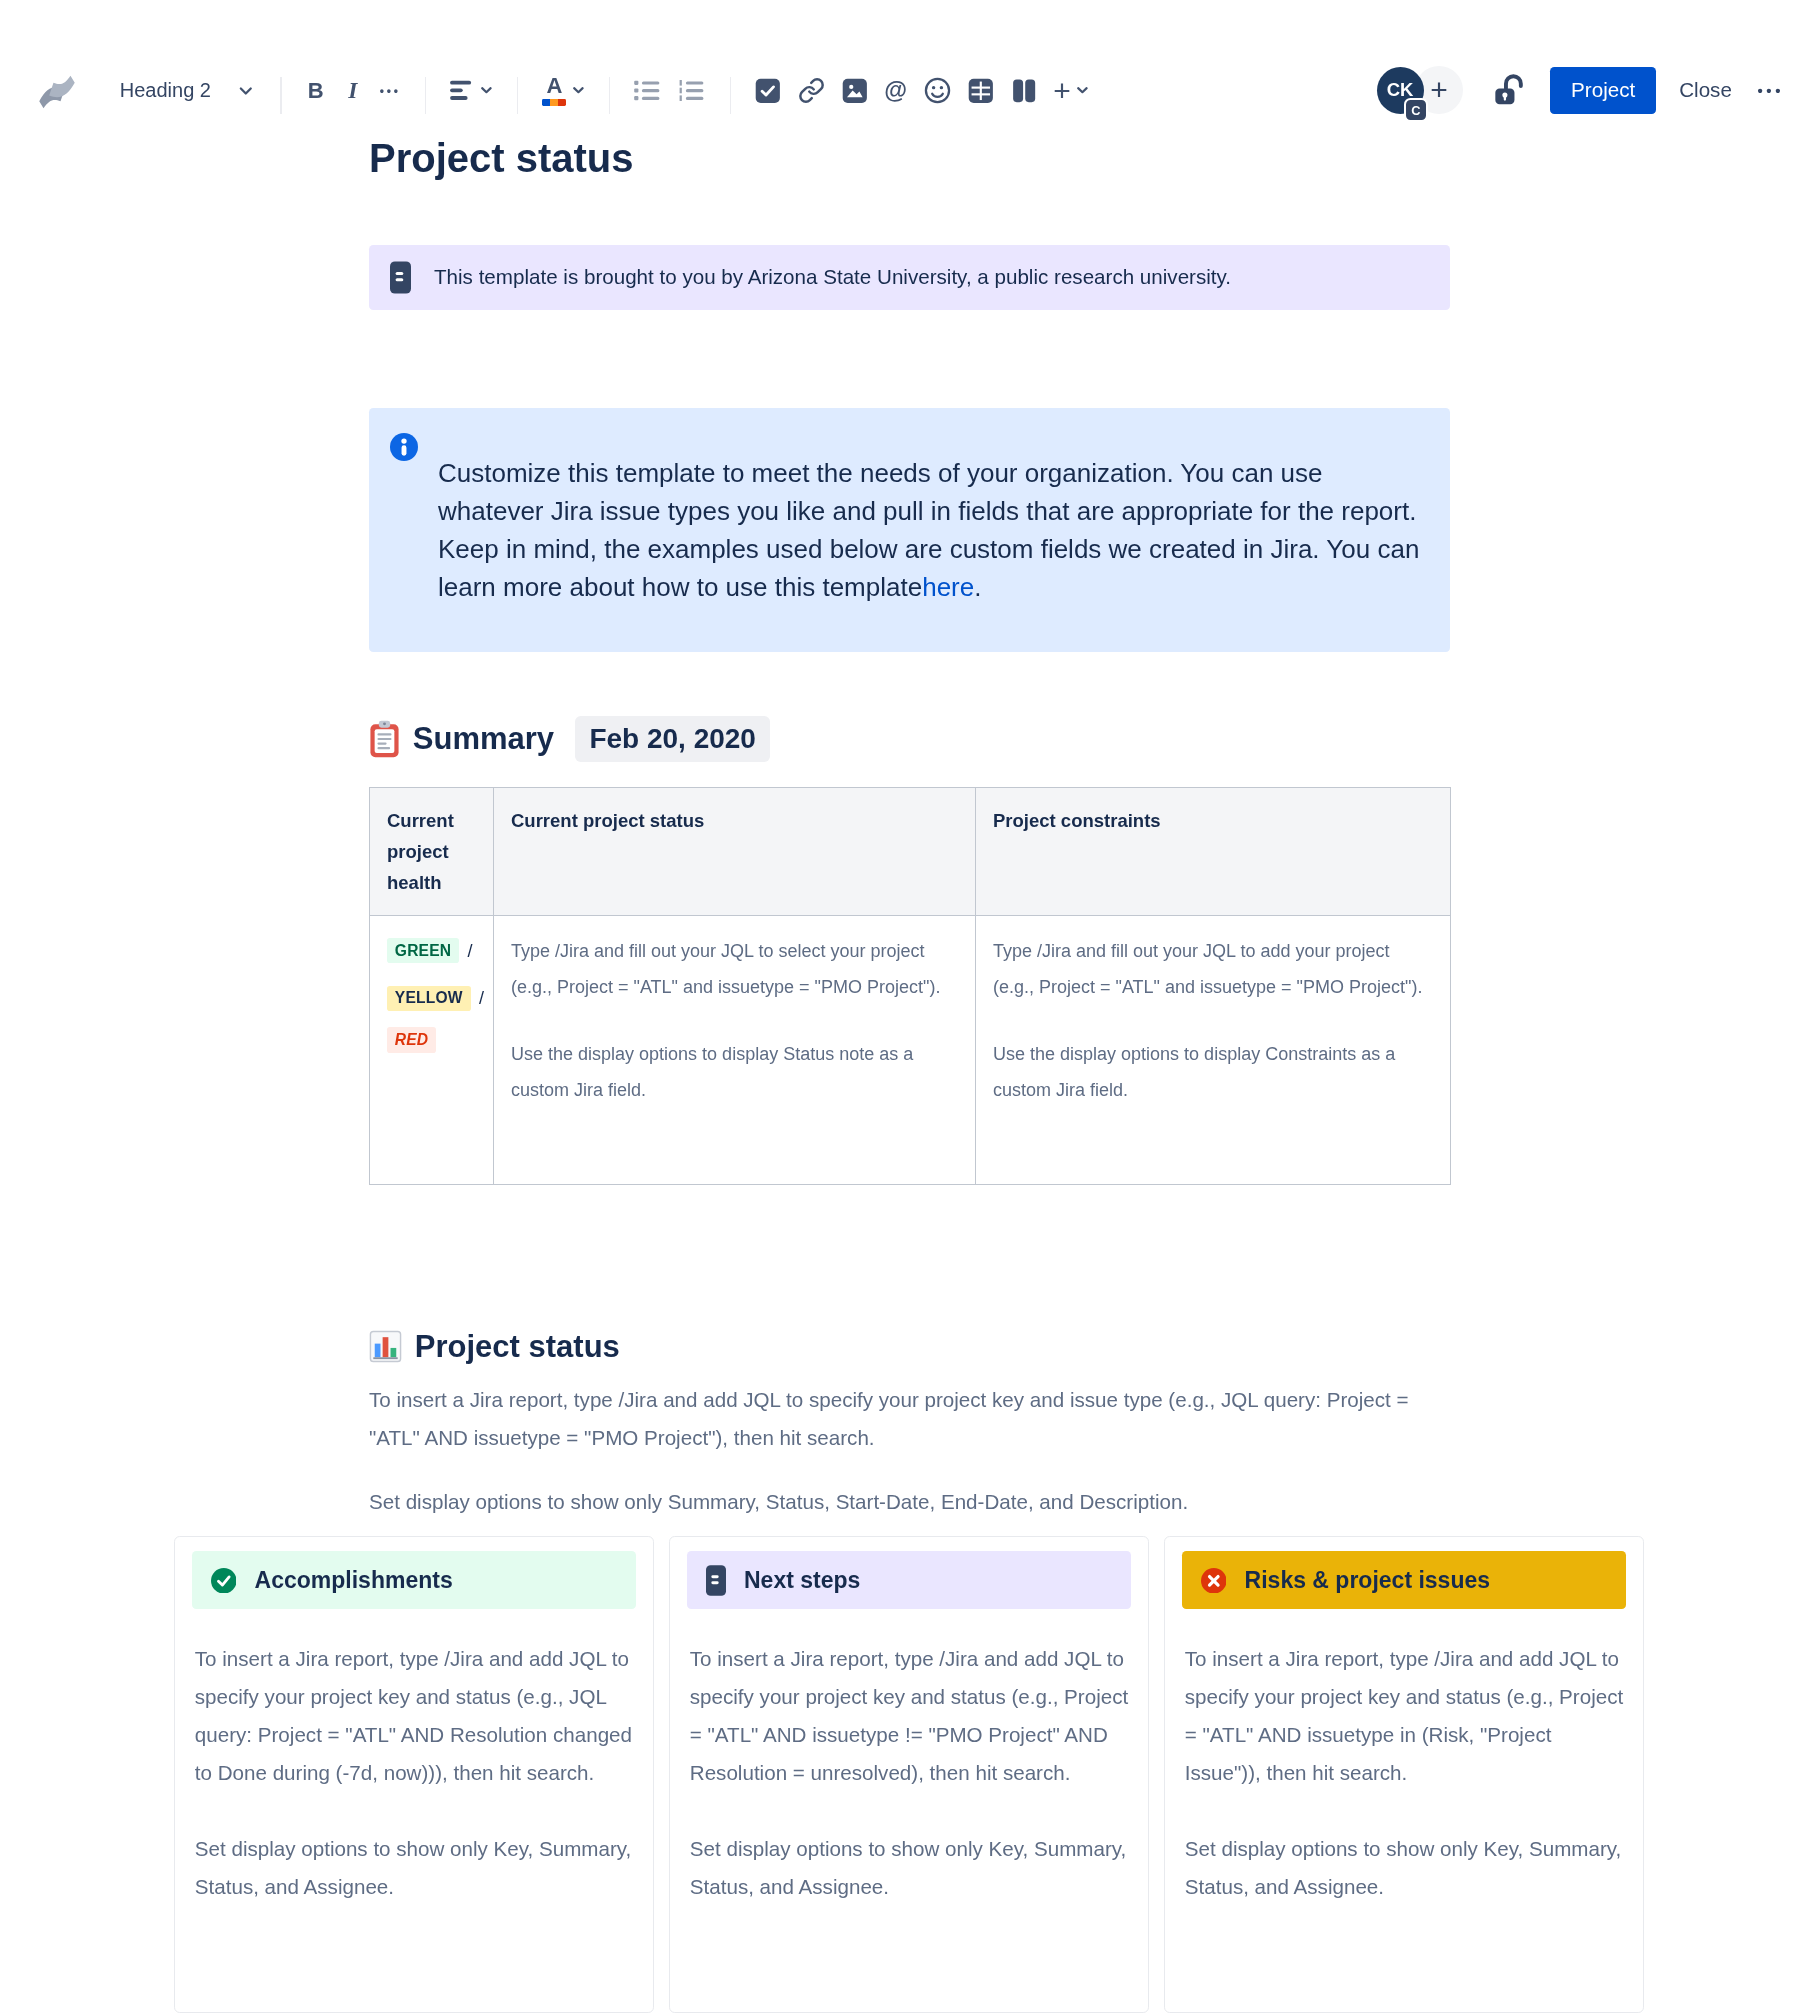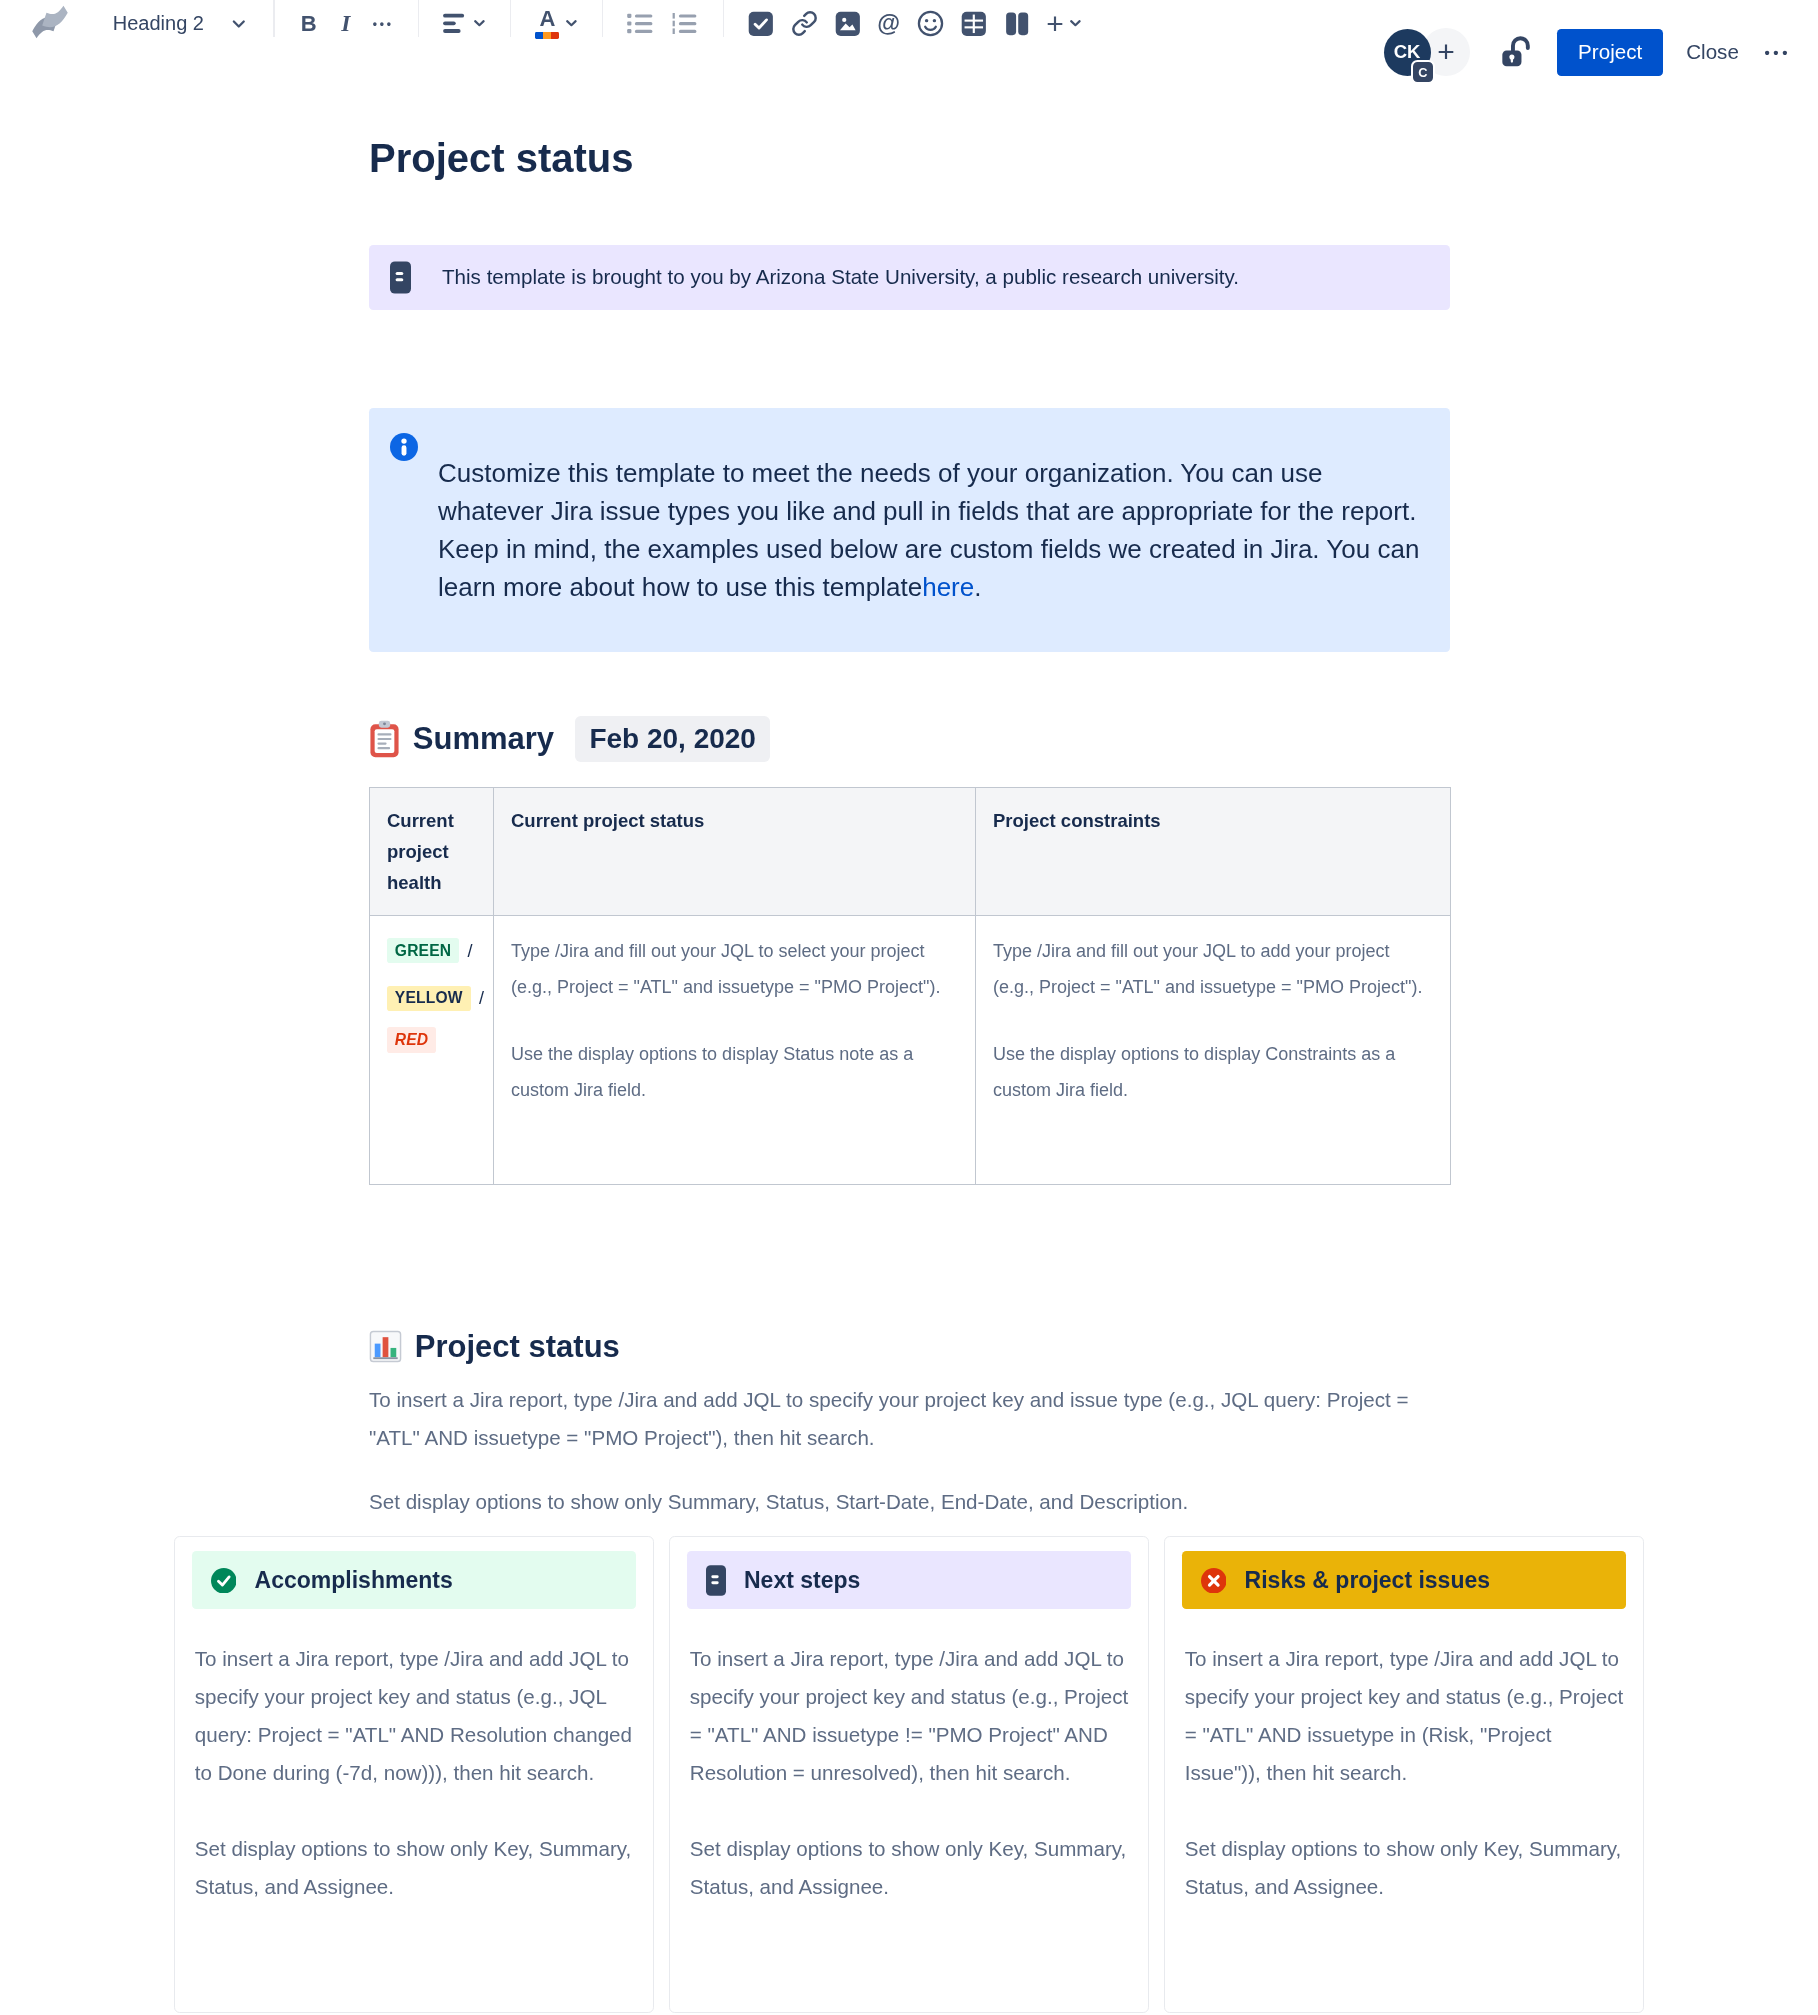--- a/index.html
+++ b/index.html
@@ -1,21 +1,21 @@
 <!DOCTYPE html>
 <html style="font-size:11.4px"><head>
 <meta charset="utf-8">
 <style>
   html,body{margin:0;padding:0;width:1819px;height:2015px;overflow:hidden;background:#FFFFFF;
     font-family:"Liberation Sans",sans-serif;color:#172B4D;-webkit-font-smoothing:antialiased;}
   *{box-sizing:border-box;}
   button{font-family:inherit;background:none;border:none;cursor:pointer;padding:0;}
 
   
-  .toolbar{height:114px;display:flex;align-items:flex-start;padding:0 28px;background:#fff;}
+  .toolbar{height:114px;display:flex;align-items:flex-end;padding:0 35px;background:#fff;}
   .logo-wrap{margin-right:38px;display:flex;align-items:center;}
   .tb-divider{width:1.4px;height:37px;background:#EBECF0;margin:0 15.6px;}
   .tb-btn{display:flex;align-items:center;justify-content:center;height:47px;min-width:37px;
     padding:0 8.5px;color:#42526E;border-radius:4.3px;}
   .style-btn{font-size:20px;color:#344563;gap:21px;padding:0 11.4px 0 2.8px;}
   .glyph-b{font-size:22px;font-weight:800;color:#42526E;}
   .glyph-i{font-family:"Liberation Serif",serif;font-style:italic;font-weight:700;font-size:23.4px;color:#42526E;}
   .glyph-dots{font-size:12px;letter-spacing:2.8px;color:#42526E;font-weight:700;}
   .glyph-at{font-size:23.4px;font-weight:700;color:#42526E;}
   .glyph-plus{font-size:30px;font-weight:400;color:#42526E;line-height:1;}
@@ -39,21 +39,21 @@
   .publish-btn{background:#0052CC;color:#fff;font-size:20.6px;font-weight:500;height:47px;
     padding:0 21px;border-radius:4.3px;}
   .close-btn{font-size:20.6px;color:#344563;margin:0 25.6px 0 23px;}
   .page-more-btn{font-size:15px;letter-spacing:3.6px;color:#344563;font-weight:700;}
 
   
   .content{width:1081px;margin:0 auto;position:relative;}
   .page-title{font-size:40px;font-weight:600;margin:18.5px 0 0;line-height:50px;color:#172B4D;}
 
   .banner{margin-top:62px;height:65px;background:#EAE6FF;border-radius:4.3px;display:flex;
-    align-items:center;gap:31px;padding:0 21px;font-size:20.6px;color:#172B4D;}
+    align-items:center;gap:23px;padding:0 21px;font-size:20.6px;color:#172B4D;}
 
   .info-panel{margin-top:98px;background:#DEEBFF;border-radius:4.3px;padding:20px 21px;
     display:flex;gap:20px;}
   .info-panel .txt{font-size:26px;line-height:38px;color:#172B4D;}
   .info-panel a{color:#0052CC;text-decoration:none;cursor:pointer;}
   .info-icon-wrap{flex:0 0 auto;margin-top:5px;}
 
   .section-heading{margin:64px 0 0;display:flex;align-items:center;gap:12.8px;
     font-size:31px;font-weight:600;color:#172B4D;line-height:39px;}
   .date-chip{background:#EFF0F3;border-radius:5.7px;padding:3.6px 14px;font-size:28px;

